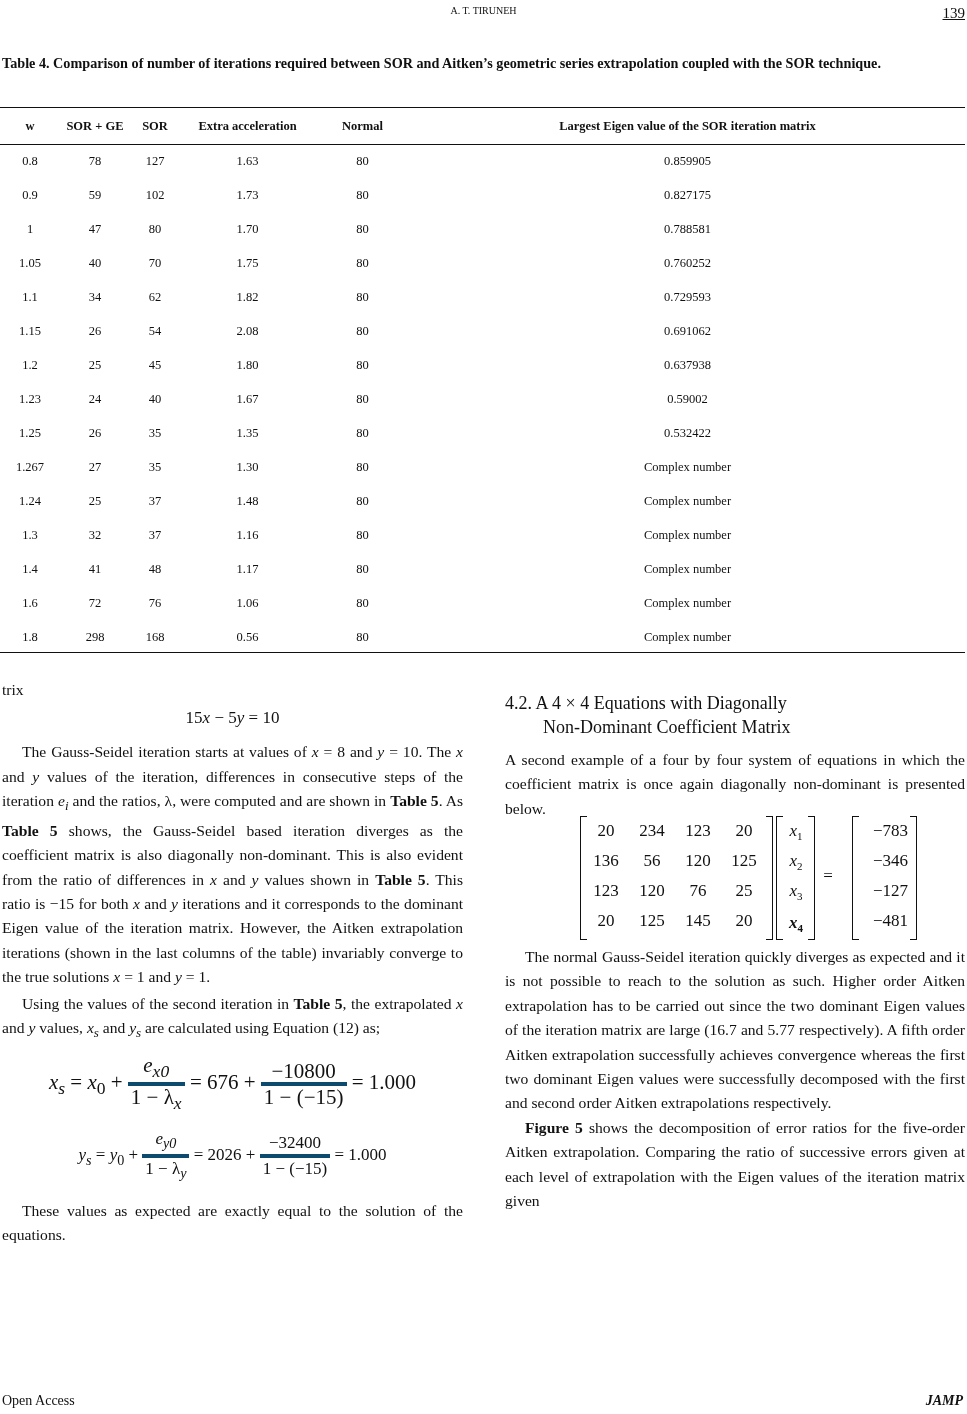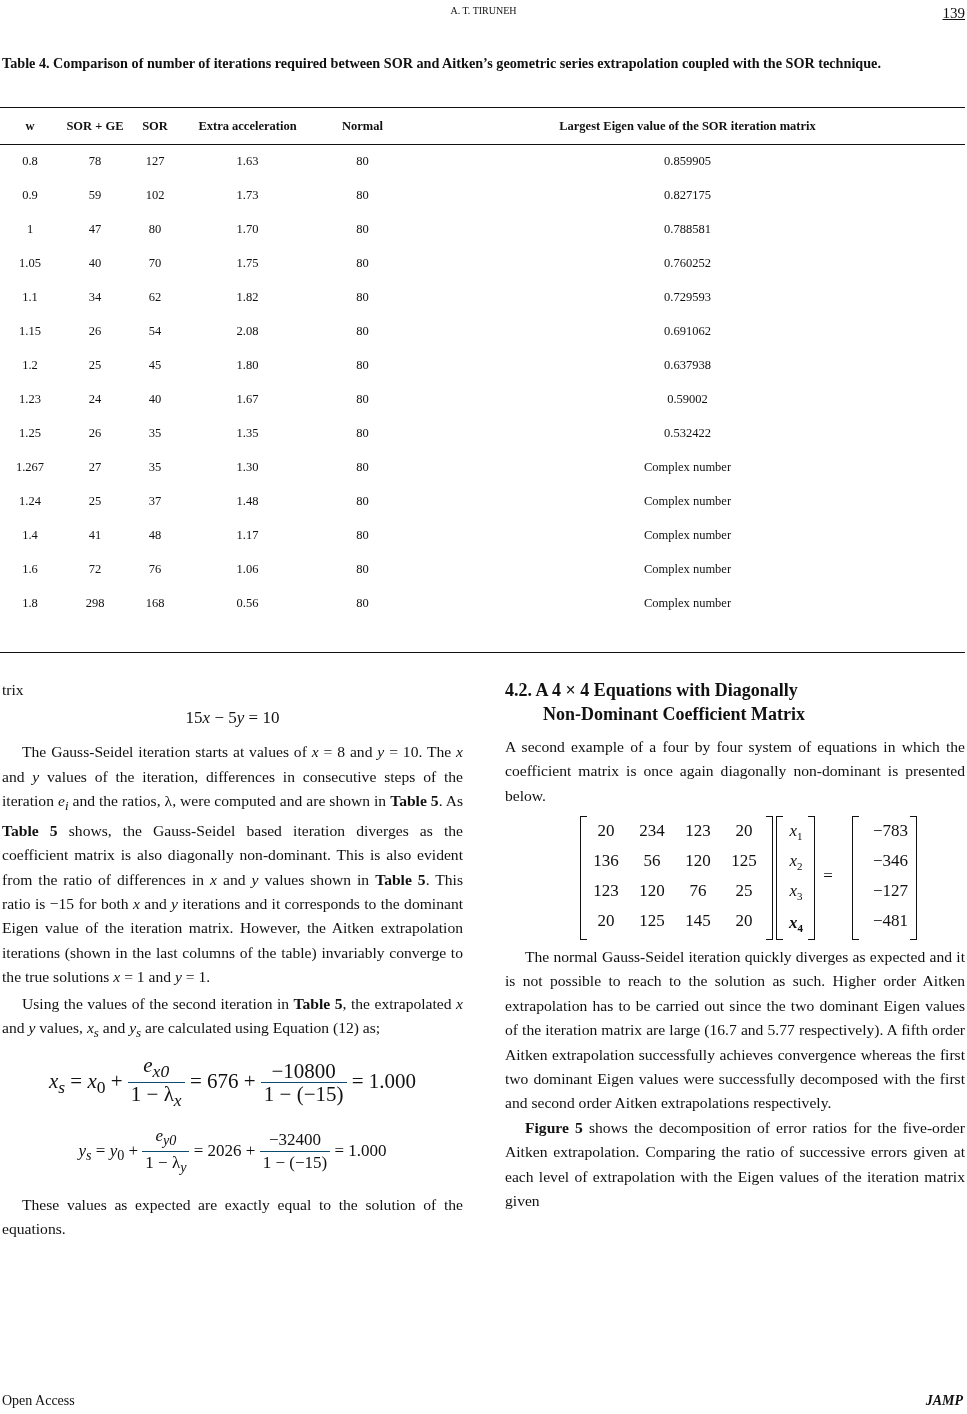--- a/index.html
+++ b/index.html
@@ -17,22 +17,22 @@
   .c0 { width:60px; } .c1 { width:70px; } .c2 { width:50px; } .c3 { width:135px; } .c4 { width:95px; } .c5 { width:555px; }
   .col { position:absolute; font-size:15.6px; line-height:24.4px; text-align:justify; }
   .left-col { left:2px; width:461px; }
   .right-col { left:505px; width:460px; }
   p { margin:0; }
   .indent { text-indent:20px; }
   .eq { text-align:center; font-size:17px; }
   i.v { font-style:italic; }
   .frac { display:inline-block; vertical-align:middle; text-align:center; }
   .frac > span { display:block; padding:0 3px; line-height:22px; }
-  .frac > span.num { border-bottom:1px solid #0c4a6e; }
-  .sec-title { font-weight:bold; font-size:18px; line-height:24px; }
+  .frac > span.num { border-bottom:4px solid #0c4a6e; }
+  .sec-title { font-weight:normal; font-size:18px; line-height:24px;margin-top:13px; }
   .footer-left { left:2px; top:1393px; font-size:14px; }
   .footer-right { right:4px; top:1393px; font-size:14px; font-weight:bold; font-style:italic; }
   .matrix { position:absolute; left:580px; top:816px; height:124px; font-size:17px; }
   .bracket { position:absolute; top:0; height:122px; width:6px; border:1px solid #111; }
   .bracket.l { border-right:none; }
   .bracket.r { border-left:none; }
   .mcell { position:absolute; text-align:center; width:44px; line-height:30px; }
   .vcell { position:absolute; text-align:center; width:30px; line-height:30px; font-style:italic; }
   .rcell { position:absolute; text-align:right; width:52px; line-height:30px; }
 </style>
@@ -138,20 +138,28 @@
         <td>35</td>
         <td>1.30</td>
         <td>80</td>
         <td>Complex number</td>
       </tr>
       <tr>
         <td>1.24</td>
         <td>25</td>
         <td>37</td>
         <td>1.48</td>
+        <td>80</td>
+        <td>Complex number</td>
+      </tr>
+      <tr>
+        <td>1.3</td>
+        <td>32</td>
+        <td>37</td>
+        <td>1.16</td>
         <td>80</td>
         <td>Complex number</td>
       </tr>
       <tr>
         <td>1.4</td>
         <td>41</td>
         <td>48</td>
         <td>1.17</td>
         <td>80</td>
         <td>Complex number</td>

